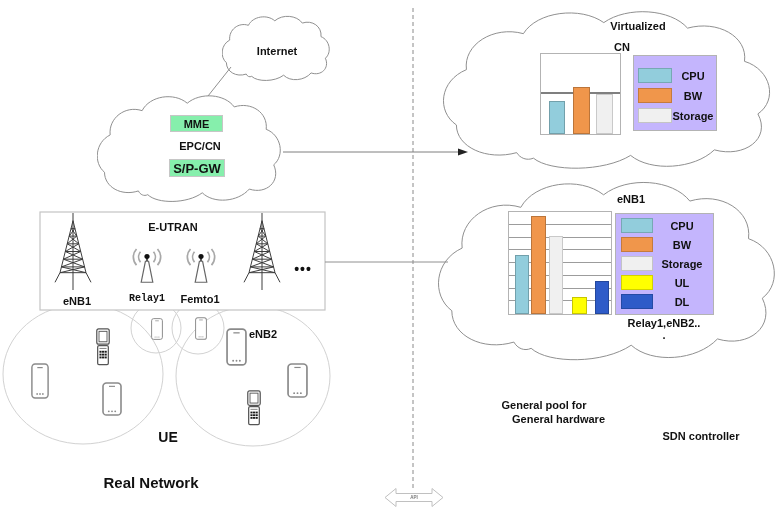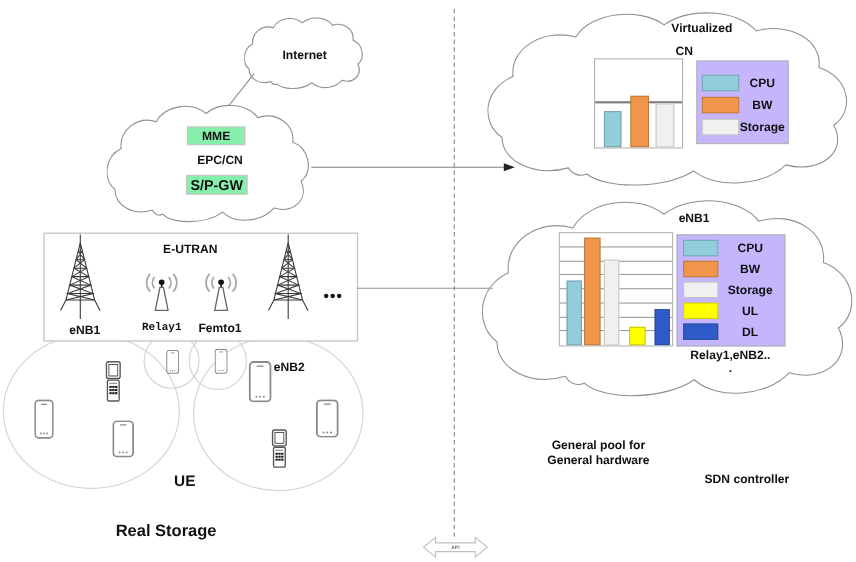--- a/index.html
+++ b/index.html
@@ -161,31 +161,31 @@
   <div class="nodebox" style="left:169px;top:159px;width:56px;height:18px;font-size:13px;">S/P-GW</div>
 
   <div class="lbl" style="left:133px;top:221px;width:80px;font-size:11px;">E-UTRAN</div>
   <div class="lbl" style="left:47px;top:295px;width:60px;font-size:11px;">eNB1</div>
   <div class="lbl" style="left:117px;top:293px;width:60px;font-size:10px;font-family:Liberation Mono, monospace;">Relay1</div>
   <div class="lbl" style="left:170px;top:293px;width:60px;font-size:11px;">Femto1</div>
   <div class="lbl" style="left:233px;top:295px;width:60px;font-size:11px;margin-top:33px;">eNB2</div>
   <div class="lbl" style="left:284px;top:261px;width:38px;font-size:14px;letter-spacing:1px;">•••</div>
 
   <div class="lbl" style="left:147px;top:429px;width:42px;font-size:14px;">UE</div>
-  <div class="lbl" style="left:89px;top:474px;width:124px;font-size:15px;">Real Storage</div>
+  <div class="lbl" style="left:89px;top:474px;width:124px;font-size:15px;">Real Network</div>
 
   <div class="lbl" style="left:598px;top:20px;width:80px;font-size:11px;">Virtualized</div>
   <div class="lbl" style="left:582px;top:41px;width:80px;font-size:11px;">CN</div>
   <div class="lbl" style="left:601px;top:193px;width:60px;font-size:11px;">eNB1</div>
   <div class="lbl" style="left:614px;top:317px;width:100px;font-size:11px;">Relay1,eNB2..</div>
   <div class="lbl" style="left:614px;top:329px;width:100px;font-size:11px;">.</div>
 
   <div class="lbl" style="left:483px;top:399px;width:122px;font-size:11px;">General pool for</div>
-  <div class="lbl" style="left:483px;top:413px;width:122px;font-size:11px;">General hardware</div>
-  <div class="lbl" style="left:629px;top:430px;width:100px;font-size:11px;">SDN controller</div>
+  <div class="lbl" style="left:483px;top:413px;width:122px;font-size:11px;text-align:right;">General hardware</div>
+  <div class="lbl" style="left:651px;top:430px;width:100px;font-size:11px;">SDN controller</div>
 
   <div class="chart" style="left:540px;top:53px;width:81px;height:82px;">
       <div class="threshold" style="bottom: 50%;"></div>
       <div class="bar" style="left: 10%; width: 21%; height: 41%; background: rgb(146, 205, 220);"></div>
       <div class="bar" style="left: 41%; width: 21%; height: 59%; background: rgb(240, 150, 75);"></div>
       <div class="bar" style="left: 70%; width: 21%; height: 50%; background: rgb(240, 240, 240); border-color: rgb(201, 201, 201);"></div>
     </div>
   <div class="legend" id="legend-virtualized-cn">
       <div class="legend-row">
         <span class="swatch" style="background: rgb(146, 205, 220);"></span>

